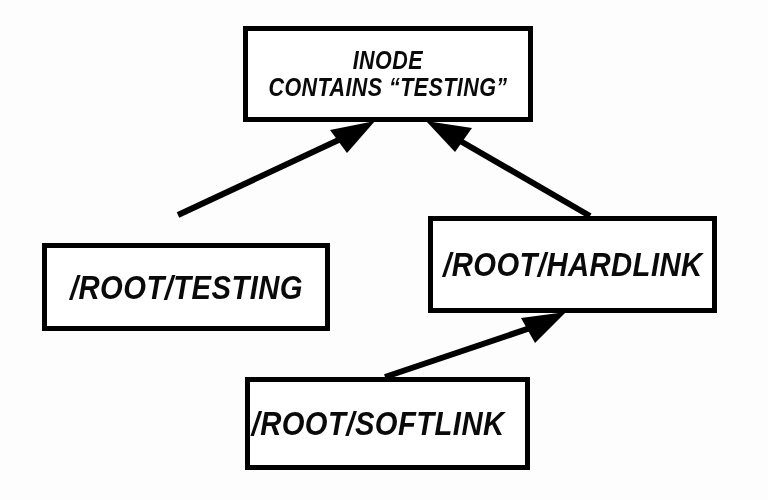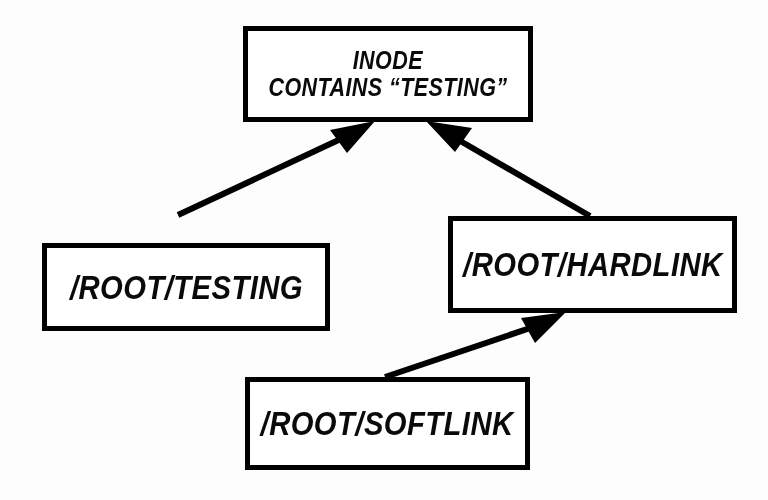--- a/index.html
+++ b/index.html
@@ -55,26 +55,26 @@
     left: 243px;  top: 26px;  width: 290px; height: 96px;
   }
   #node-inode .node-label { font-size: 25px; }
 
   #node-testing {
     left: 42px;   top: 215px; width: 288px; height: 88px; margin-top: 28px;
   }
   #node-testing .node-label { font-size: 34px; }
 
   #node-hardlink {
-    left: 448px;  top: 216px; width: 289px; height: 97px;
+    left: 428px;  top: 216px; width: 289px; height: 97px;
   }
   #node-hardlink .node-label { font-size: 34px; }
 
   #node-softlink {
-    left: 245px;  top: 377px; width: 285px; height: 93px;
+    left: 245px;  top: 377px; width: 285px; height: 93px; align-items: flex-end;
   }
   #node-softlink .node-label { font-size: 34px; }
 </style>
 </head>
 <body>
 
 <div id="diagram-canvas">
 
   <svg id="edge-layer" viewBox="0 0 768 500" width="768" height="500" xmlns="http://www.w3.org/2000/svg">
 

